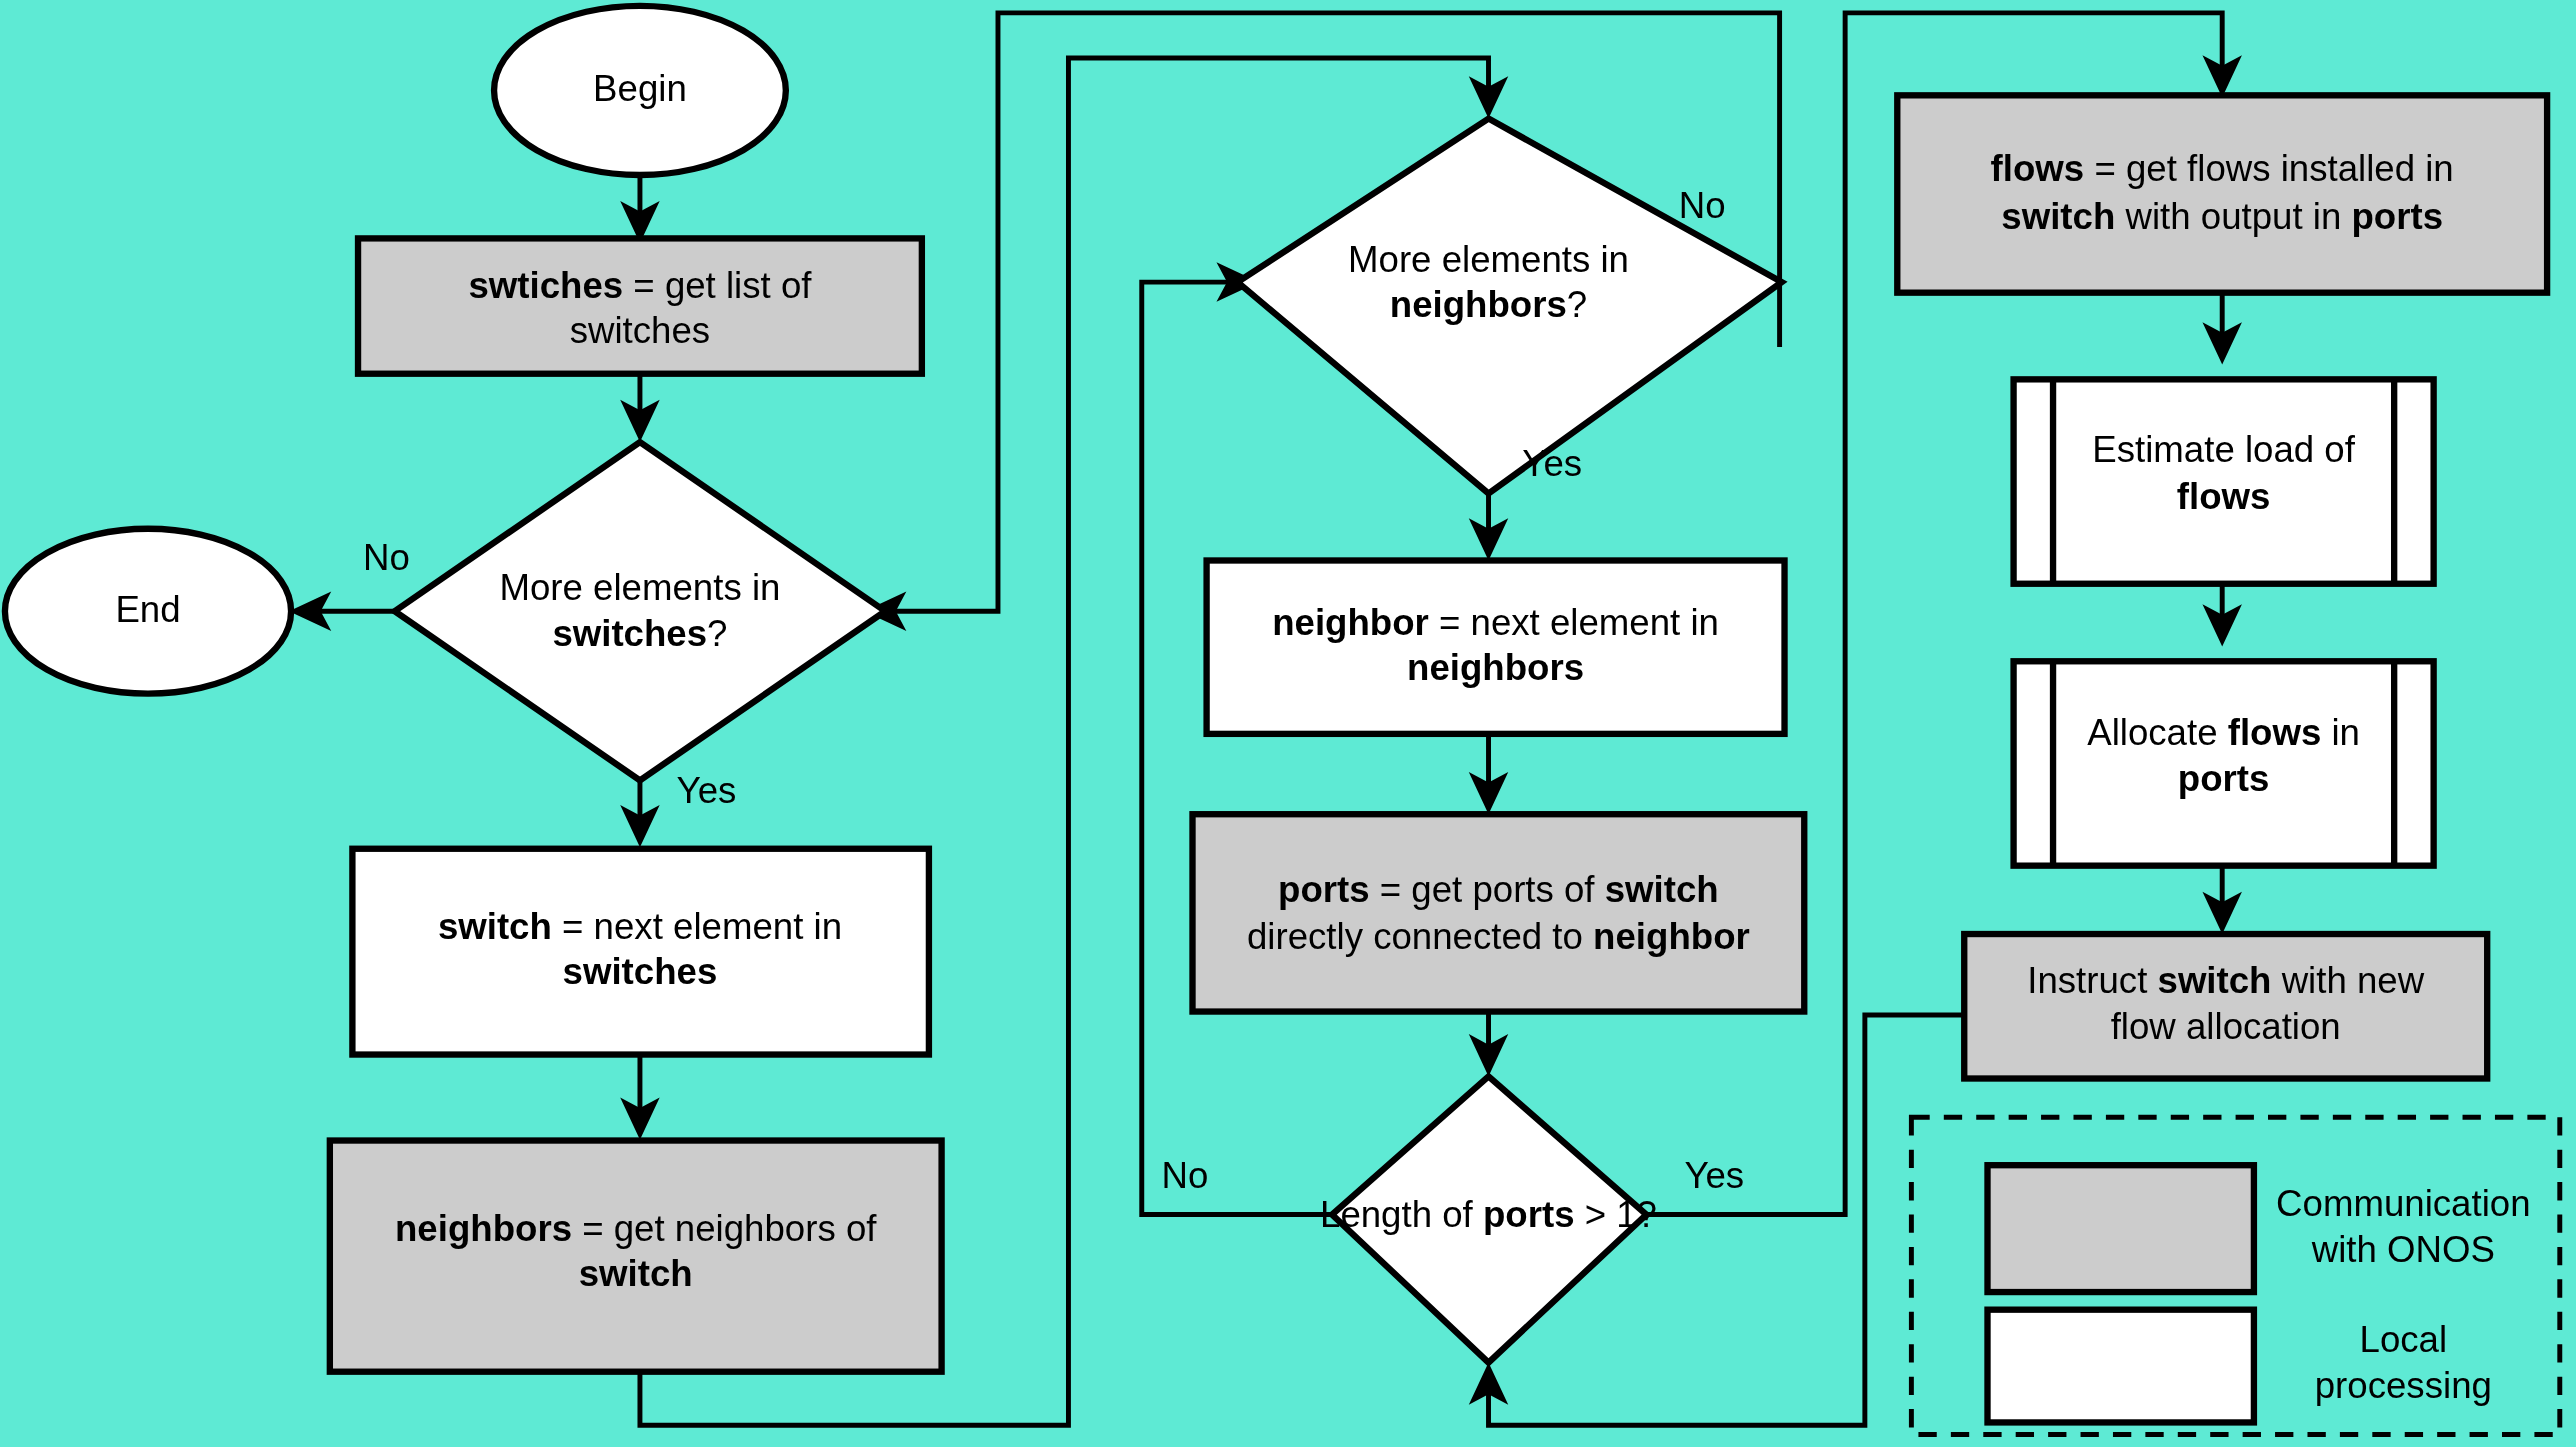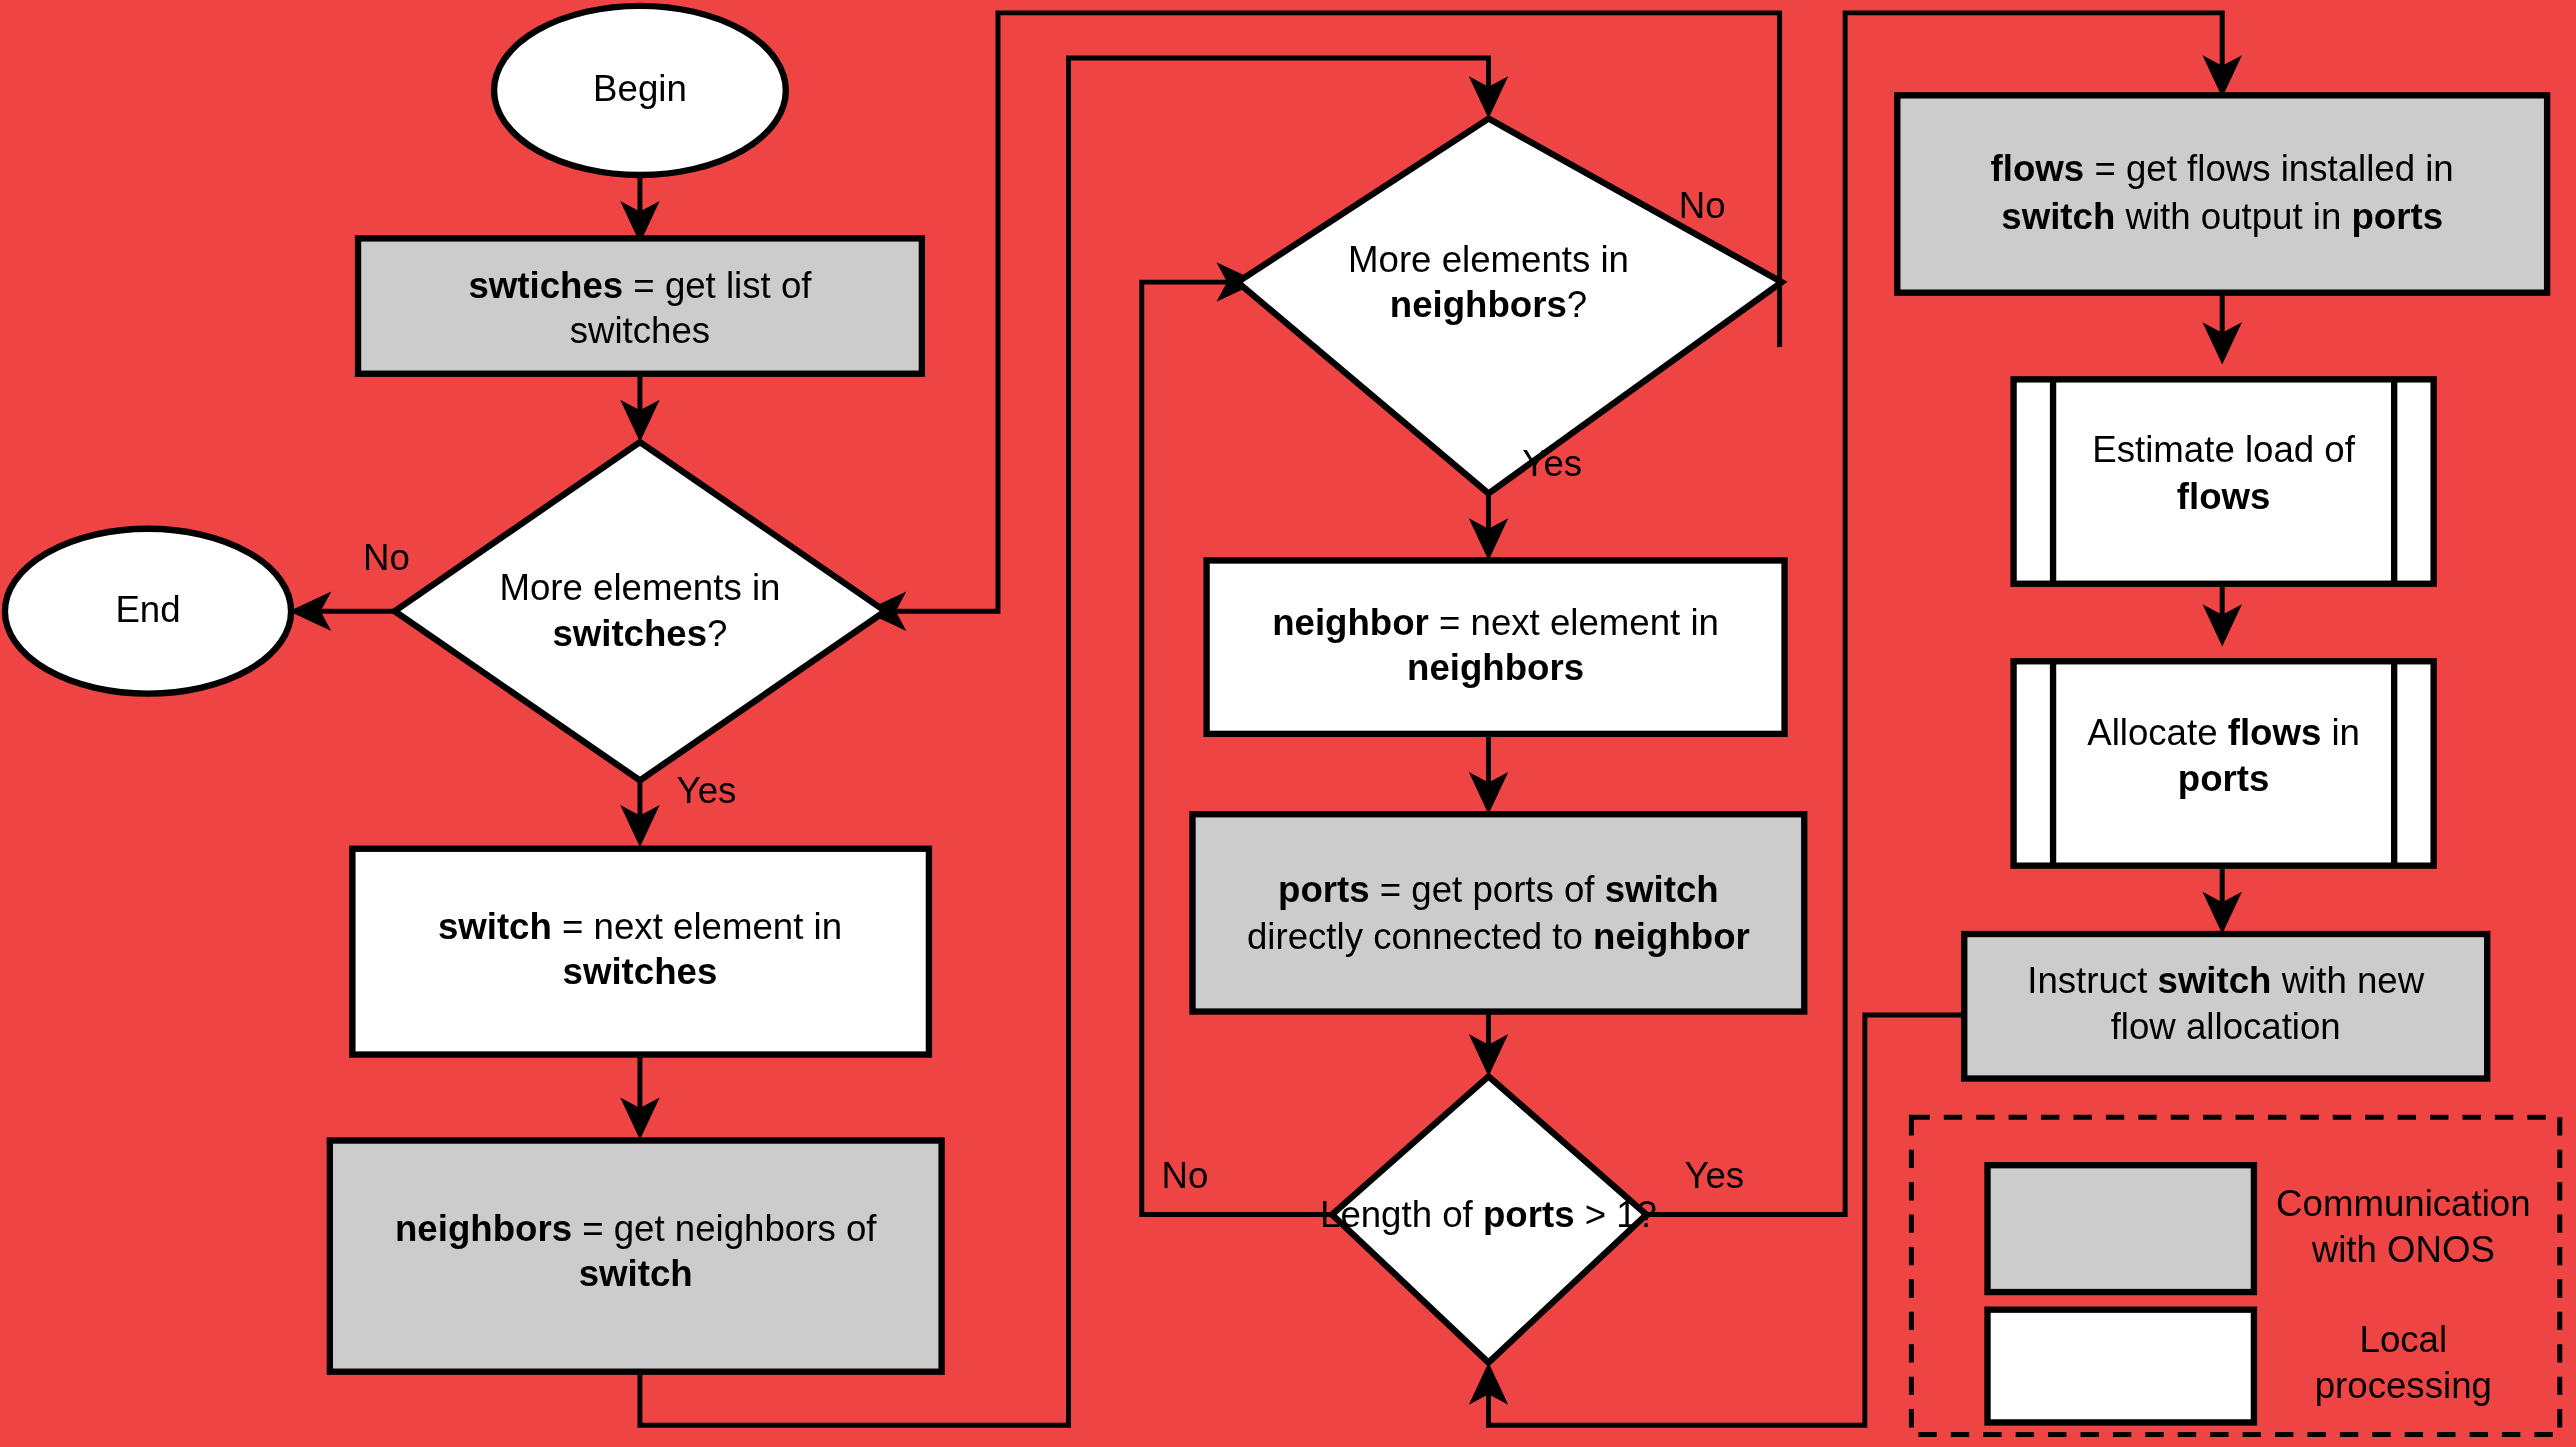--- a/index.html
+++ b/index.html
@@ -7,21 +7,21 @@
     padding: 0;
     background: #ffffff;
   }
   body {
     font-family: "Liberation Sans", sans-serif;
   }
   #flowchart-root {
     position: relative;
     width: 2576px;
     height: 1448px;
-    background: #ef4444;
+    background: #5eead4;
     overflow: hidden;
   }
   svg#flow-svg {
     position: absolute;
     left: 0;
     top: 0;
     width: 2576px;
     height: 1448px;
     display: block;
   }

